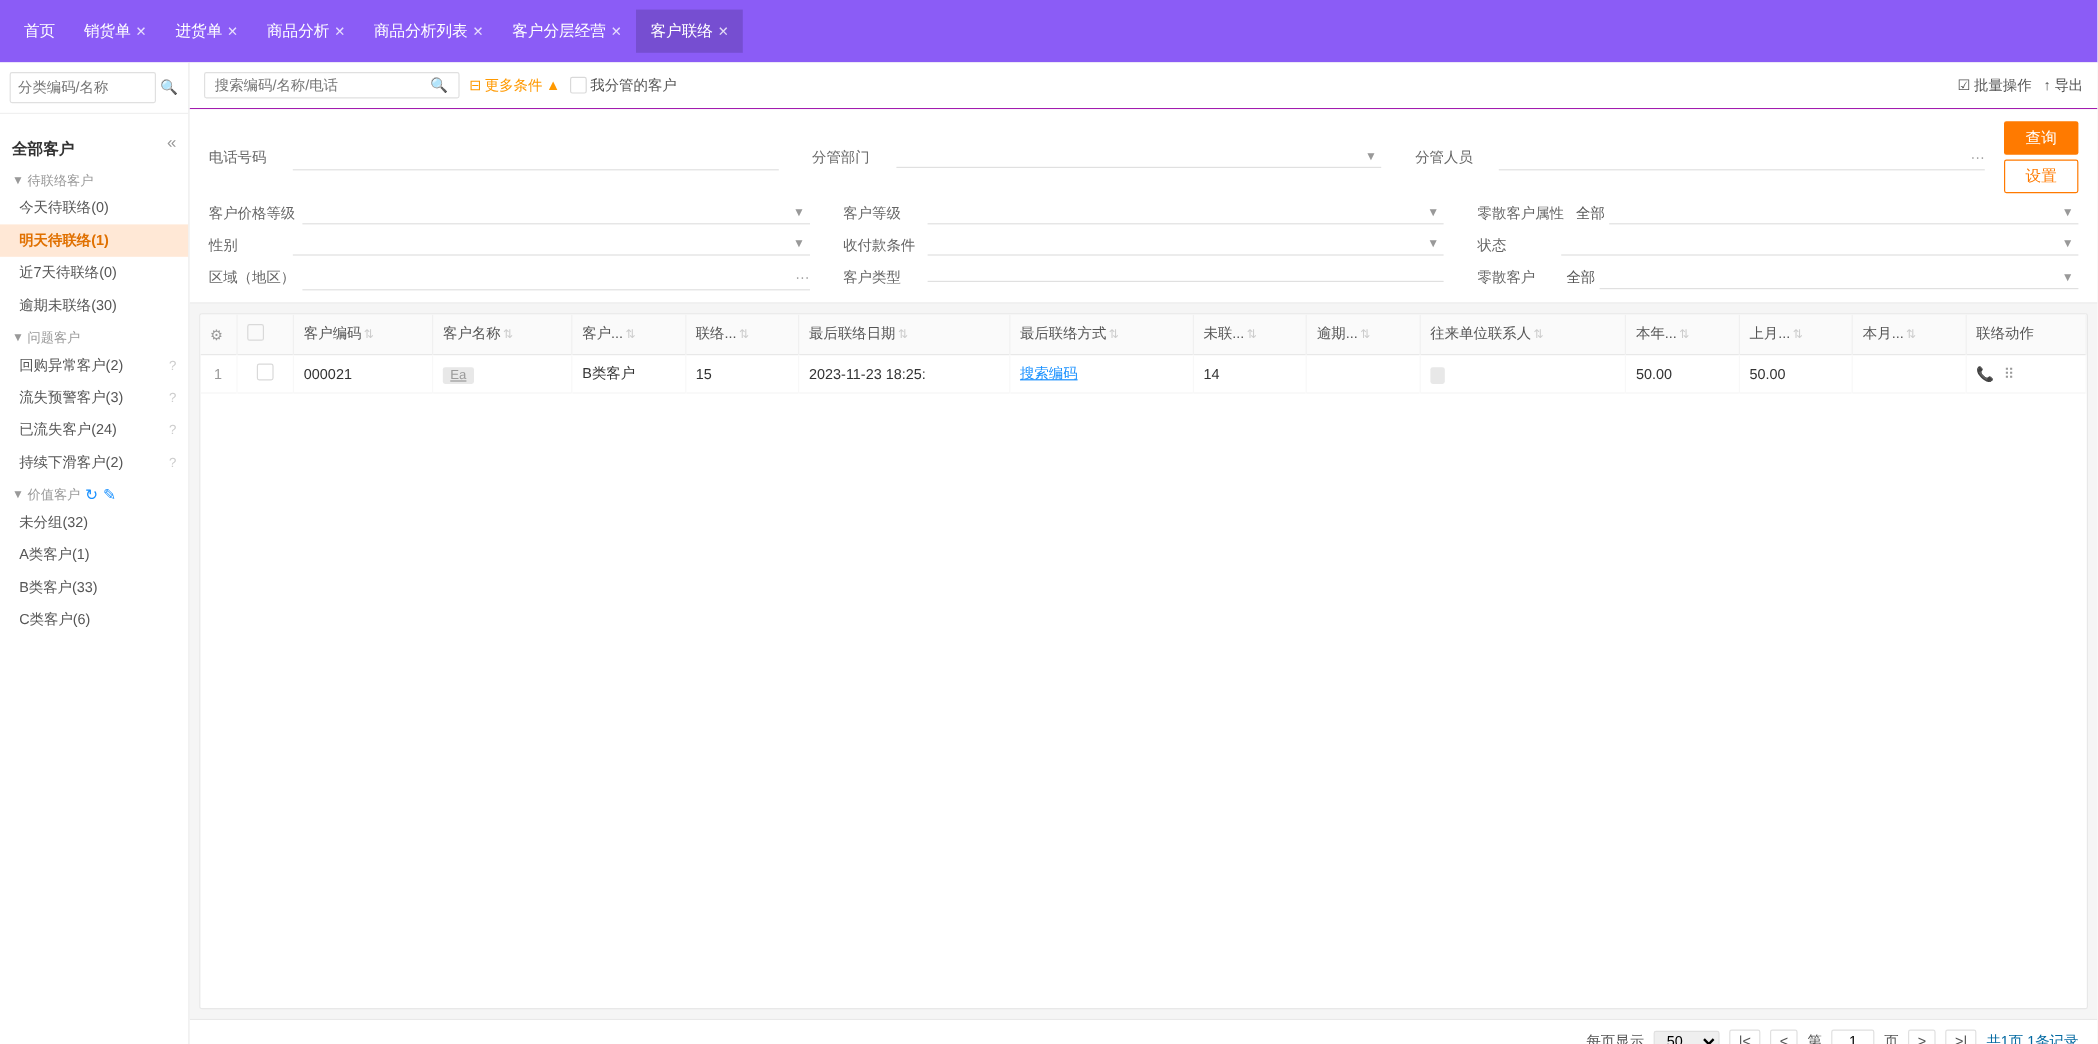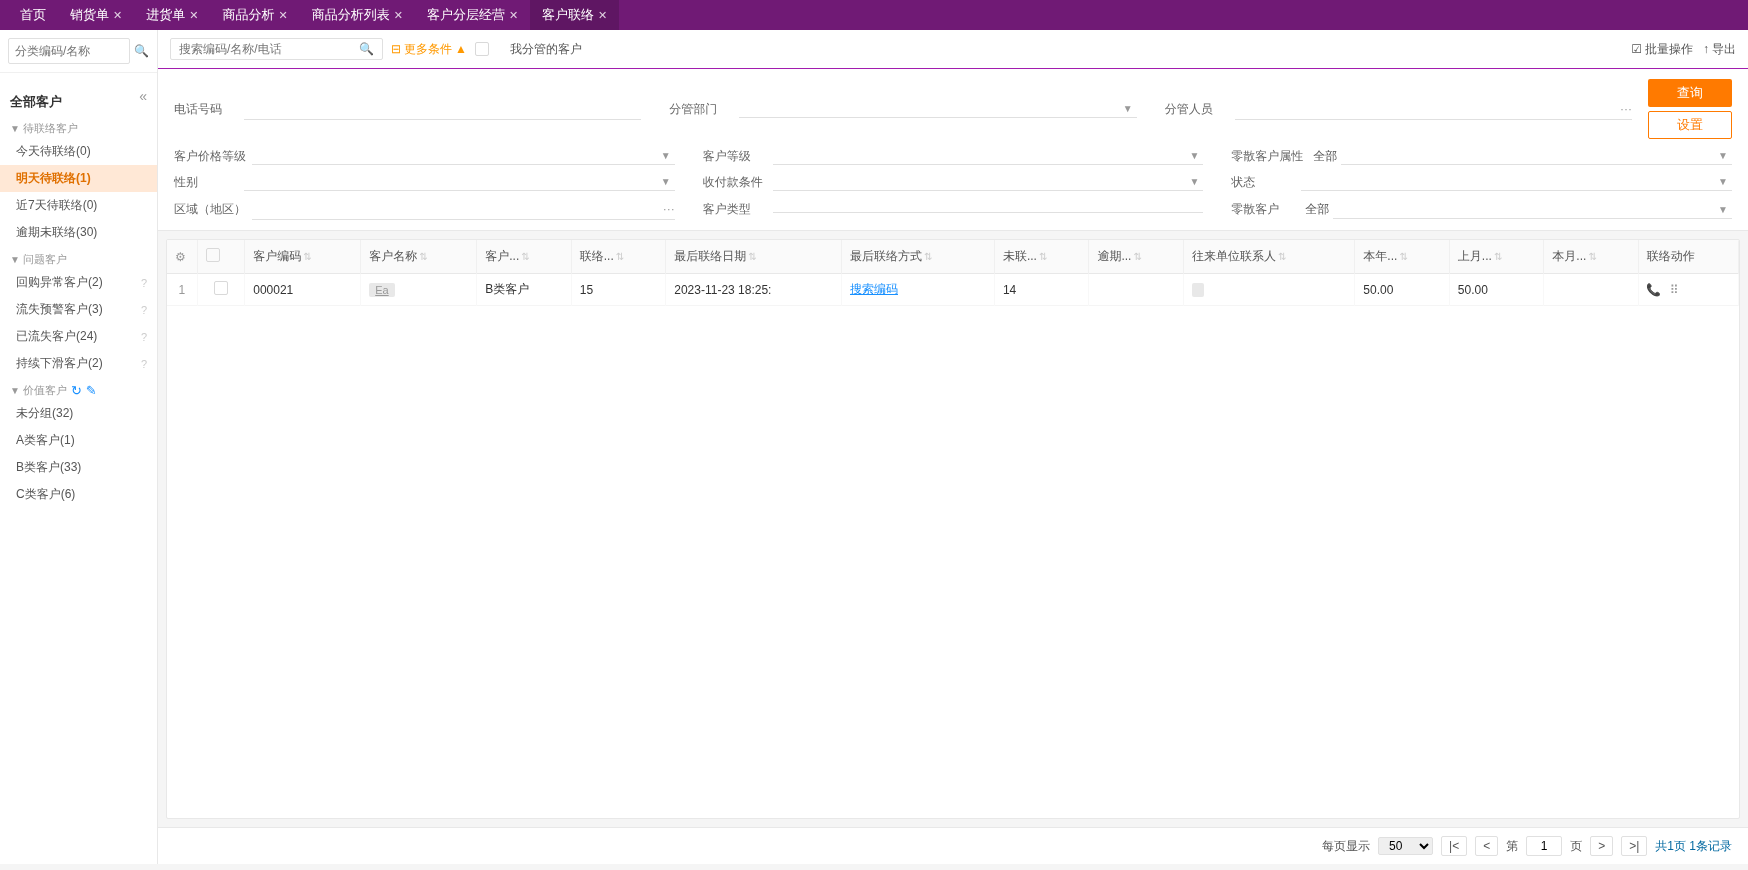--- a/index.html
+++ b/index.html
@@ -1,21 +1,21 @@
 <!DOCTYPE html>
 <html><head>
   <meta charset="utf-8">
   <style>
     * { box-sizing: border-box; margin: 0; padding: 0; }
     body { font-family: 'Microsoft YaHei', Arial, sans-serif; font-size: 12px; background: #f5f5f5; color: #333; }
     
     
     .top-nav {
-      background: #701a75;
-      height: 30px;
+      background: #8b5cf6;
+      height: 52px;
       display: flex;
       align-items: center;
       padding: 12px 8px;
     }
     .top-nav .nav-item {
       color: #fff;
       padding: 0 12px;
       height: 36px;
       display: flex;
       align-items: center;
@@ -141,21 +141,21 @@
       display: flex;
       align-items: center;
       color: #f90;
       cursor: pointer;
       font-size: 12px;
       gap: 3px;
     }
     .my-customers {
       display: flex;
       align-items: center;
-      gap: 21px;
+      gap: 3px;
       color: #555;
       font-size: 12px;
       cursor: pointer;
     }
     .toolbar-right {
       margin-left: auto;
       display: flex;
       align-items: center;
       gap: 10px;
     }
@@ -213,21 +213,21 @@
       display: flex;
       align-items: center;
       justify-content: flex-end;
       cursor: pointer;
     }
     .filter-select-arrow { color: #999; font-size: 10px; }
     .query-btn {
       background: #ff7a00;
       color: #fff;
       border: none;
-      padding: 5px 29px;
+      padding: 5px 18px;
       border-radius: 2px;
       cursor: pointer;
       font-size: 13px;
       white-space: nowrap;
     }
     .setting-btn {
       background: #fff;
       color: #ff7a00;
       border: 1px solid #ff7a00;
       padding: 4px 14px;

